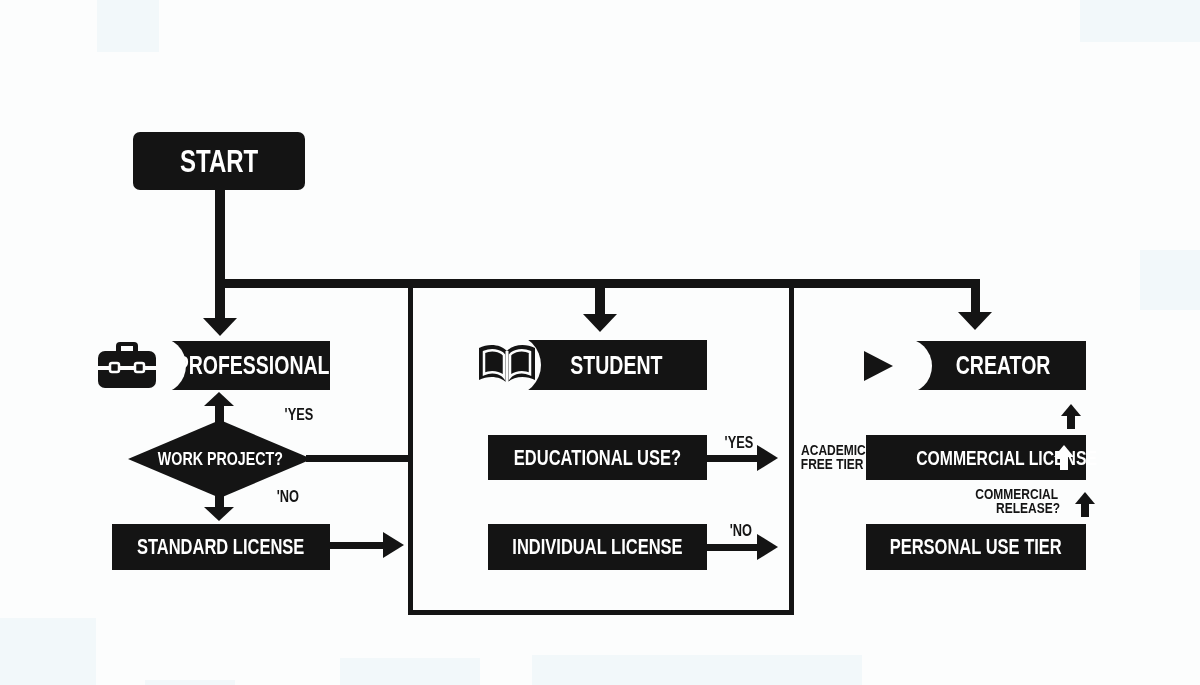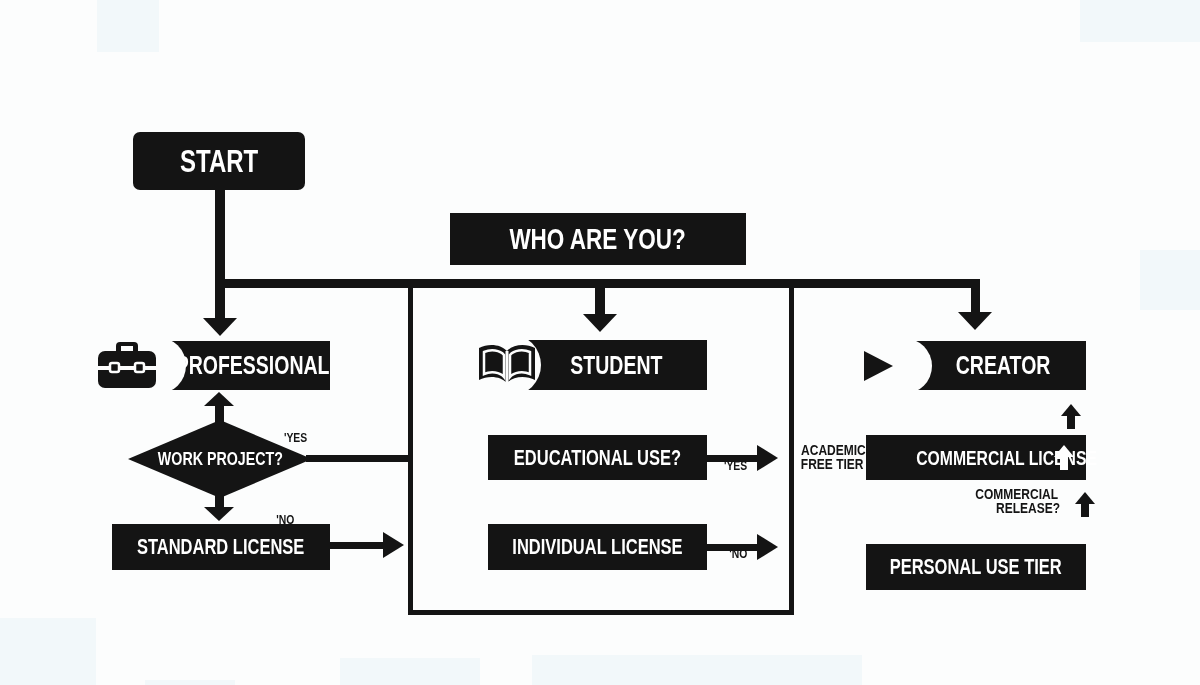--- a/index.html
+++ b/index.html
@@ -34,21 +34,21 @@
   .line { position:absolute; background:#141414; }
 
   .tri { position:absolute; width:0; height:0; }
   .tri-down { border-left:17px solid transparent; border-right:17px solid transparent; border-top:18px solid #141414; }
   .tri-up-sm { border-left:15px solid transparent; border-right:15px solid transparent; border-bottom:14px solid #141414; }
   .tri-down-sm { border-left:15px solid transparent; border-right:15px solid transparent; border-top:14px solid #141414; }
   .tri-right { border-top:13px solid transparent; border-bottom:13px solid transparent; border-left:21px solid #141414; }
 
   .notch { position:absolute; background:#fcfdfd; border-radius:50%; }
 
-  .small-label { position:absolute; font-weight:700; font-size:13px; color:#141414;margin-top:24px; }
+  .small-label { position:absolute; font-weight:700; font-size:16px; color:#141414; }
 
   .two-line-label {
     position:absolute; font-weight:700; font-size:15px; line-height:0.95; color:#141414;
     text-align:center;
   }
 
   .bold-up-arrow { position:absolute; width:22px; height:26px; color:#141414; }
   .bold-up-arrow .bua-head {
     position:absolute; left:1px; top:0; width:0; height:0;
     border-left:10px solid transparent; border-right:10px solid transparent;
@@ -90,23 +90,20 @@
     <div class="patch" style="left:532px;top:655px;width:330px;height:30px;"></div>
     <div class="patch" style="left:1080px;top:0;width:120px;height:42px;"></div>
     <div class="patch" style="left:1140px;top:250px;width:60px;height:60px;"></div>
   </div>
 
 
   <div class="node rounded" style="left:133px;top:132px;width:172px;height:58px;font-size:32px;">
     <span class="cx">START</span>
   </div>
 
-  <div class="node" style="left:450px;top:213px;width:296px;height:52px;font-size:30px;">
-    <span class="cx">WHO ARE YOU?</span>
-  </div>
 
   <div>
 
     <div class="line" style="left:215px;top:190px;width:10px;height:130px;"></div>
     <div class="tri tri-down" style="left:203px;top:318px;"></div>
 
     <div class="line" style="left:216px;top:279px;width:764px;height:9px;"></div>
 
     <div class="line" style="left:595px;top:288px;width:10px;height:28px;"></div>
     <div class="tri tri-down" style="left:583px;top:314px;"></div>
@@ -221,18 +218,18 @@
 
     <div class="two-line-label" style="left:950px;top:487px;width:118px;text-align:right;">
       <div><span class="cx8">COMMERCIAL</span></div>
       <div><span class="cx8">RELEASE?</span></div>
     </div>
     <div class="bold-up-arrow" style="left:1074px;top:492px;">
       <div class="bua-head"></div>
         <div class="bua-stem"></div>
     </div>
 
-    <div class="node" style="left:866px;top:524px;width:220px;height:46px;font-size:22px;margin-top:20px;">
+    <div class="node" style="left:866px;top:524px;width:220px;height:46px;font-size:22px;">
       <span class="cx">PERSONAL USE TIER</span>
     </div>
   </div>
 
 </div>
 
 </body></html>

